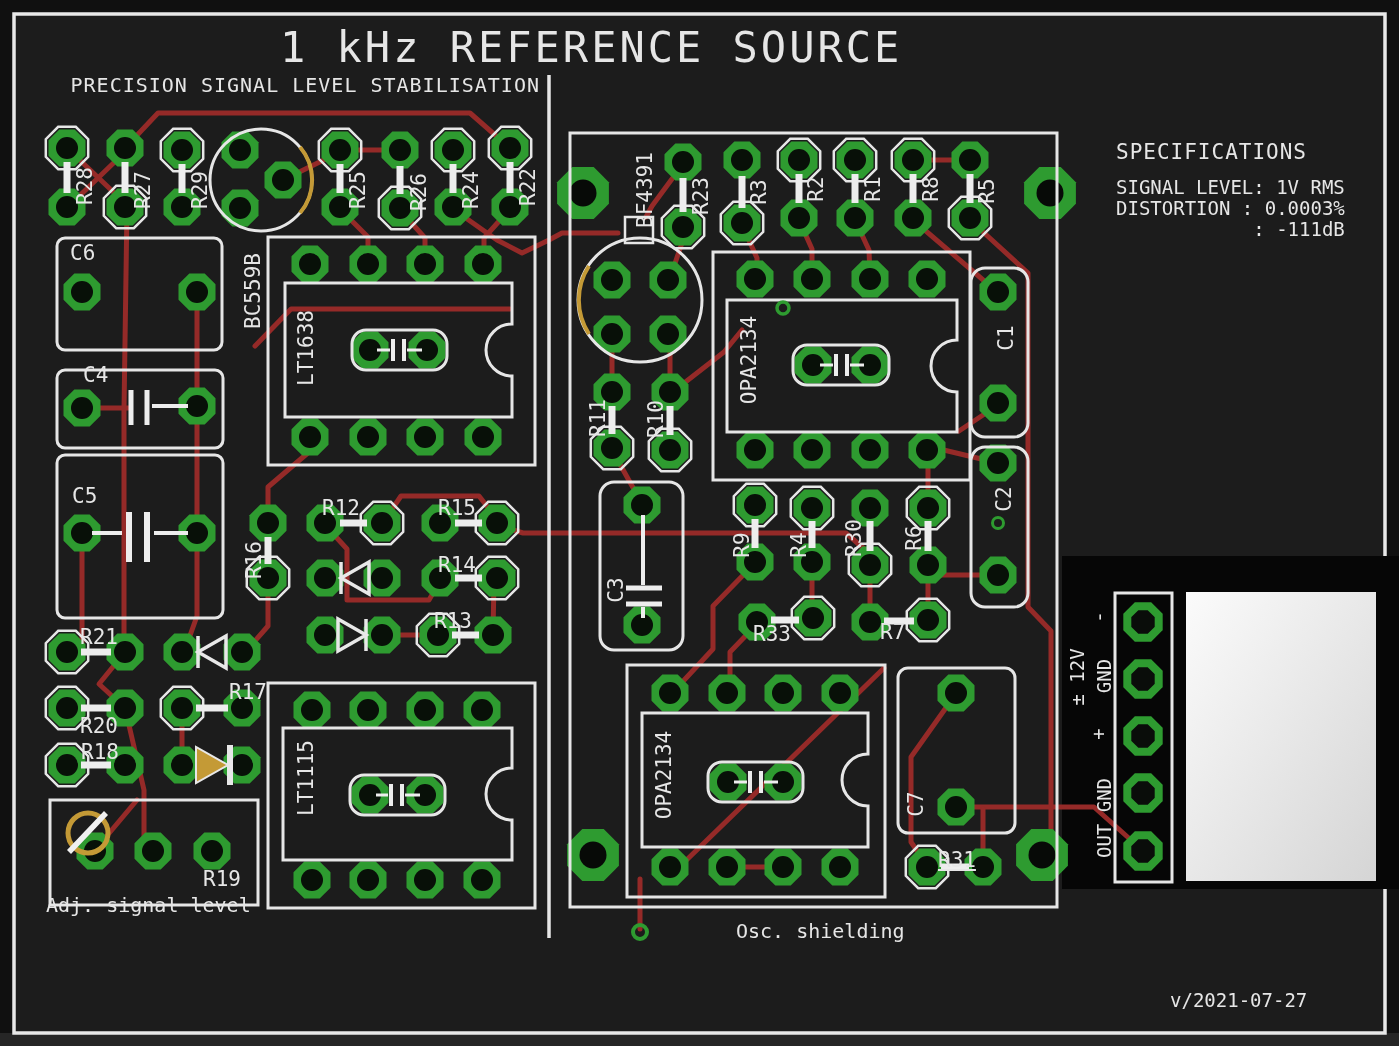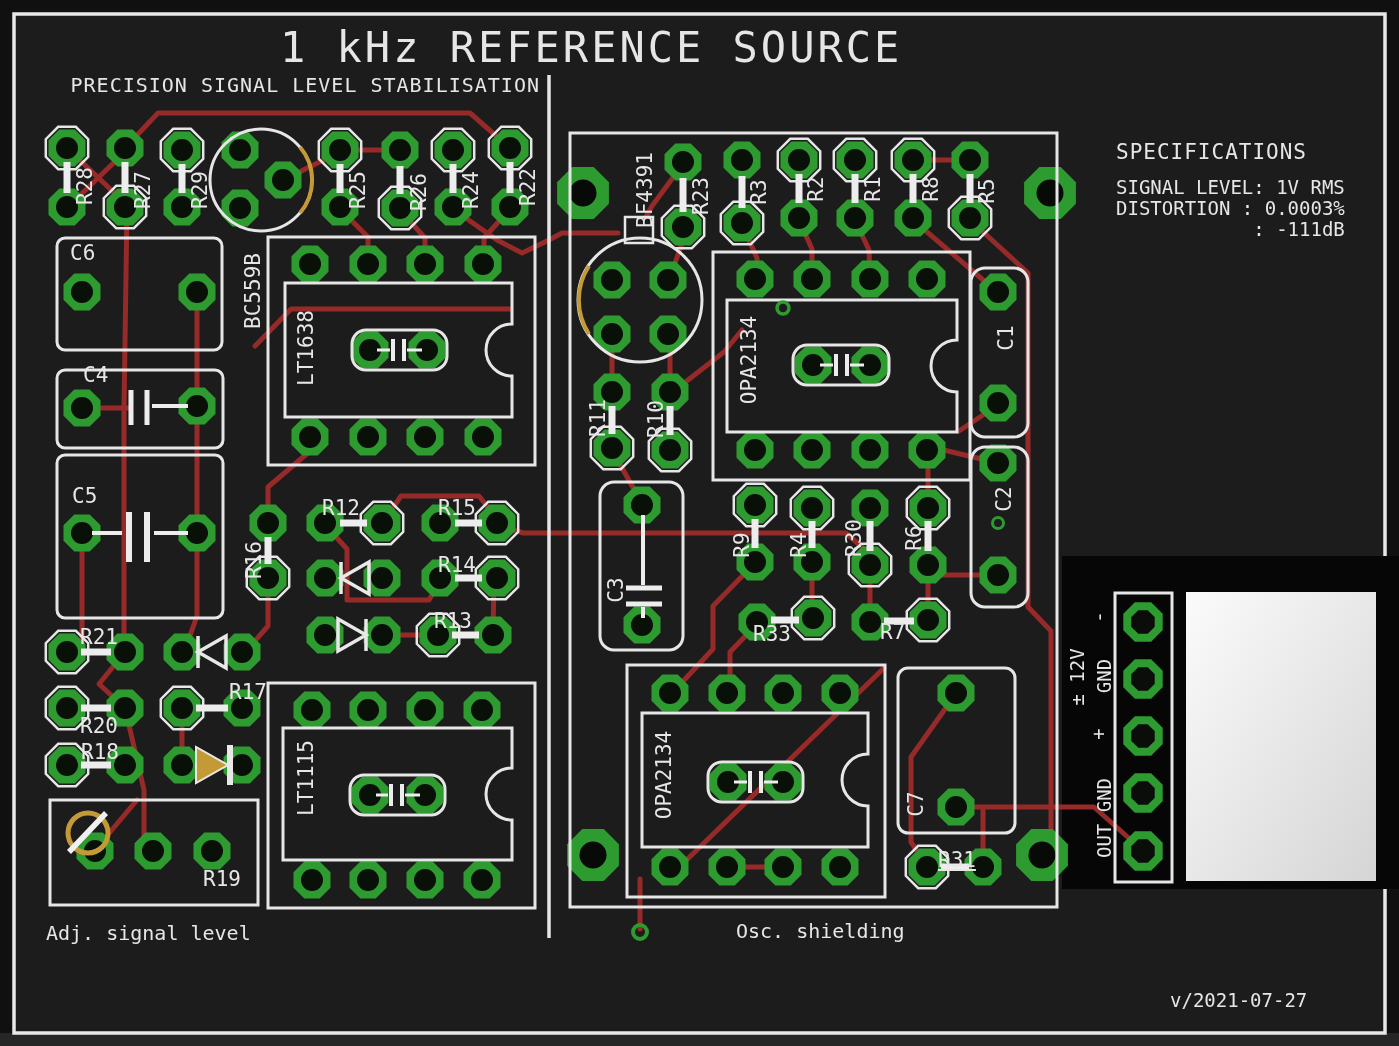--- a/index.html
+++ b/index.html
@@ -415,21 +415,21 @@
 </svg>
 
 <div class="txt title" style="left:280px;top:26px;width:560px;">1 kHz REFERENCE SOURCE</div>
 <div class="txt sec" style="left:35px;top:75px;width:505px;text-align:right;">PRECISION SIGNAL LEVEL STABILISATION</div>
 
 <div class="txt spec-h" style="left:1116px;top:141px;">SPECIFICATIONS</div>
 <div class="txt spec-line" style="left:1116px;top:177px;">SIGNAL LEVEL: 1V RMS</div>
 <div class="txt spec-line" style="left:1116px;top:198px;">DISTORTION : 0.0003%</div>
 <div class="txt spec-line" style="left:1116px;top:219px;">            : -111dB</div>
 
-<div class="txt note" style="left:46px;top:895px;margin-top:28px;">Adj. signal level</div>
+<div class="txt note" style="left:46px;top:895px;">Adj. signal level</div>
 <div class="txt note" style="left:736px;top:921px;">Osc. shielding</div>
 <div class="txt ver" style="left:1170px;top:991px;">v/2021-07-27</div>
 
 <span class="lbl" style="left:70px;top:243px;">C6</span>
 <span class="lbl" style="left:83px;top:365px;">C4</span>
 <span class="lbl" style="left:72px;top:486px;">C5</span>
 <span class="lbl" style="left:322px;top:498px;">R12</span>
 <span class="lbl" style="left:438px;top:498px;">R15</span>
 <span class="lbl" style="left:438px;top:555px;">R14</span>
 <span class="lbl" style="left:434px;top:611px;">R13</span>

